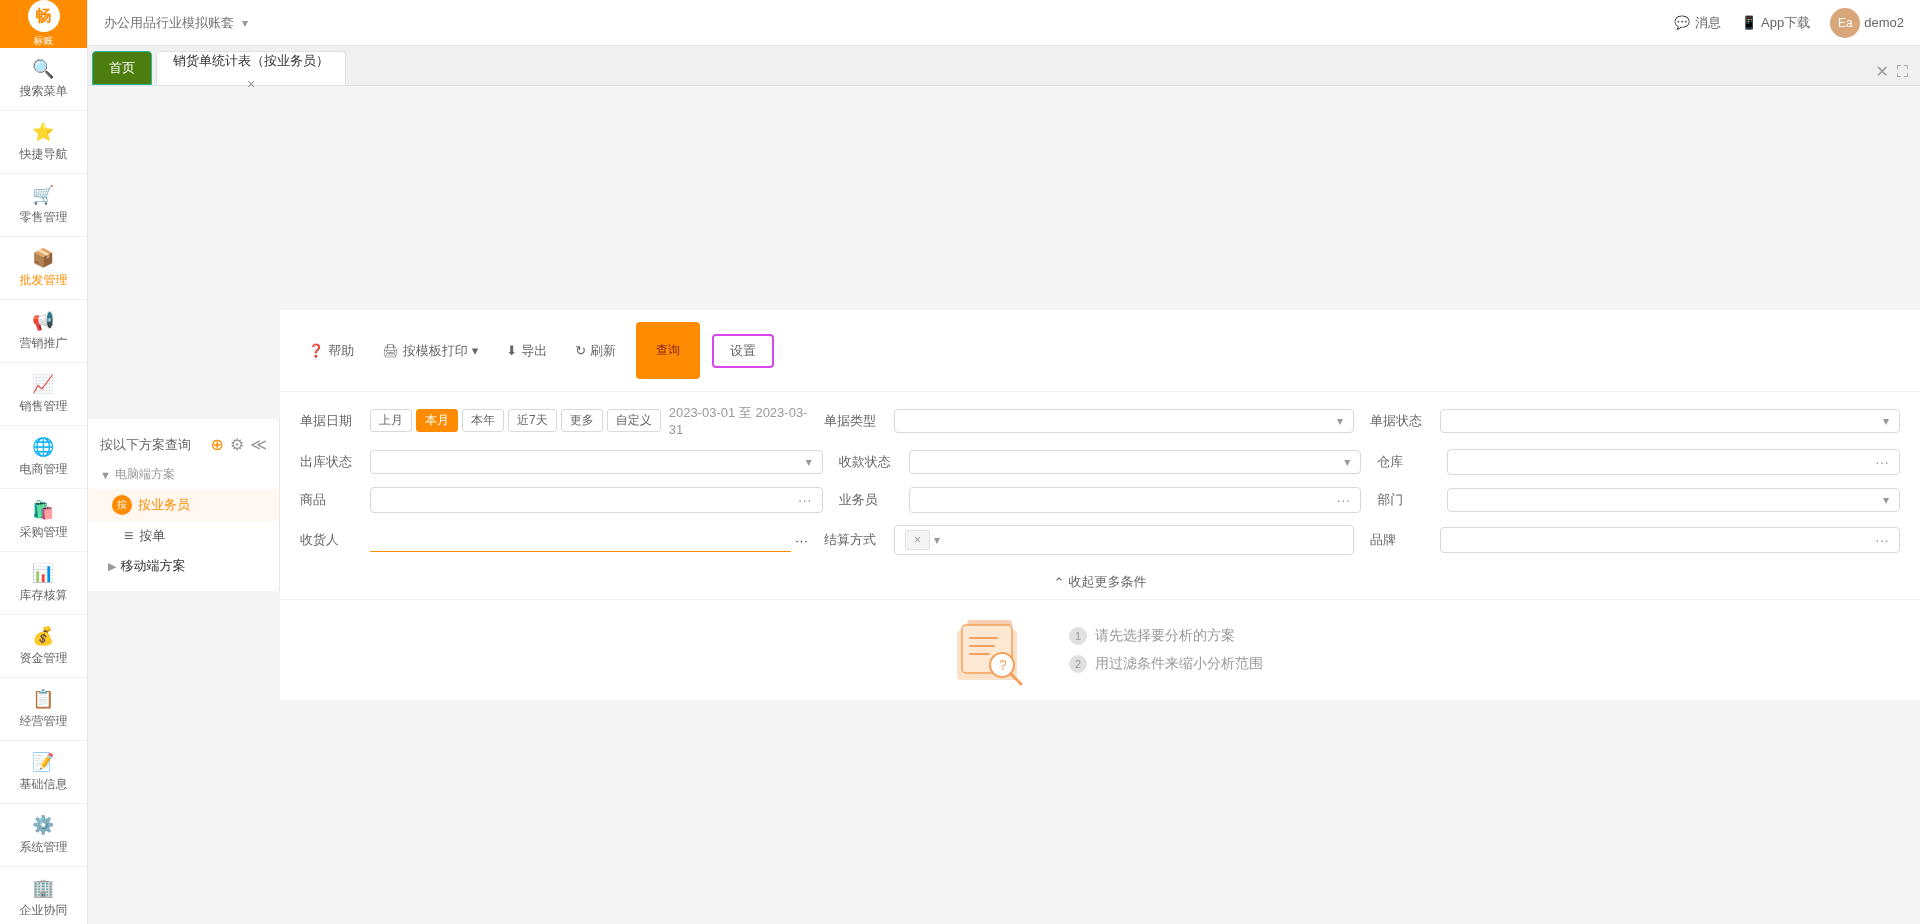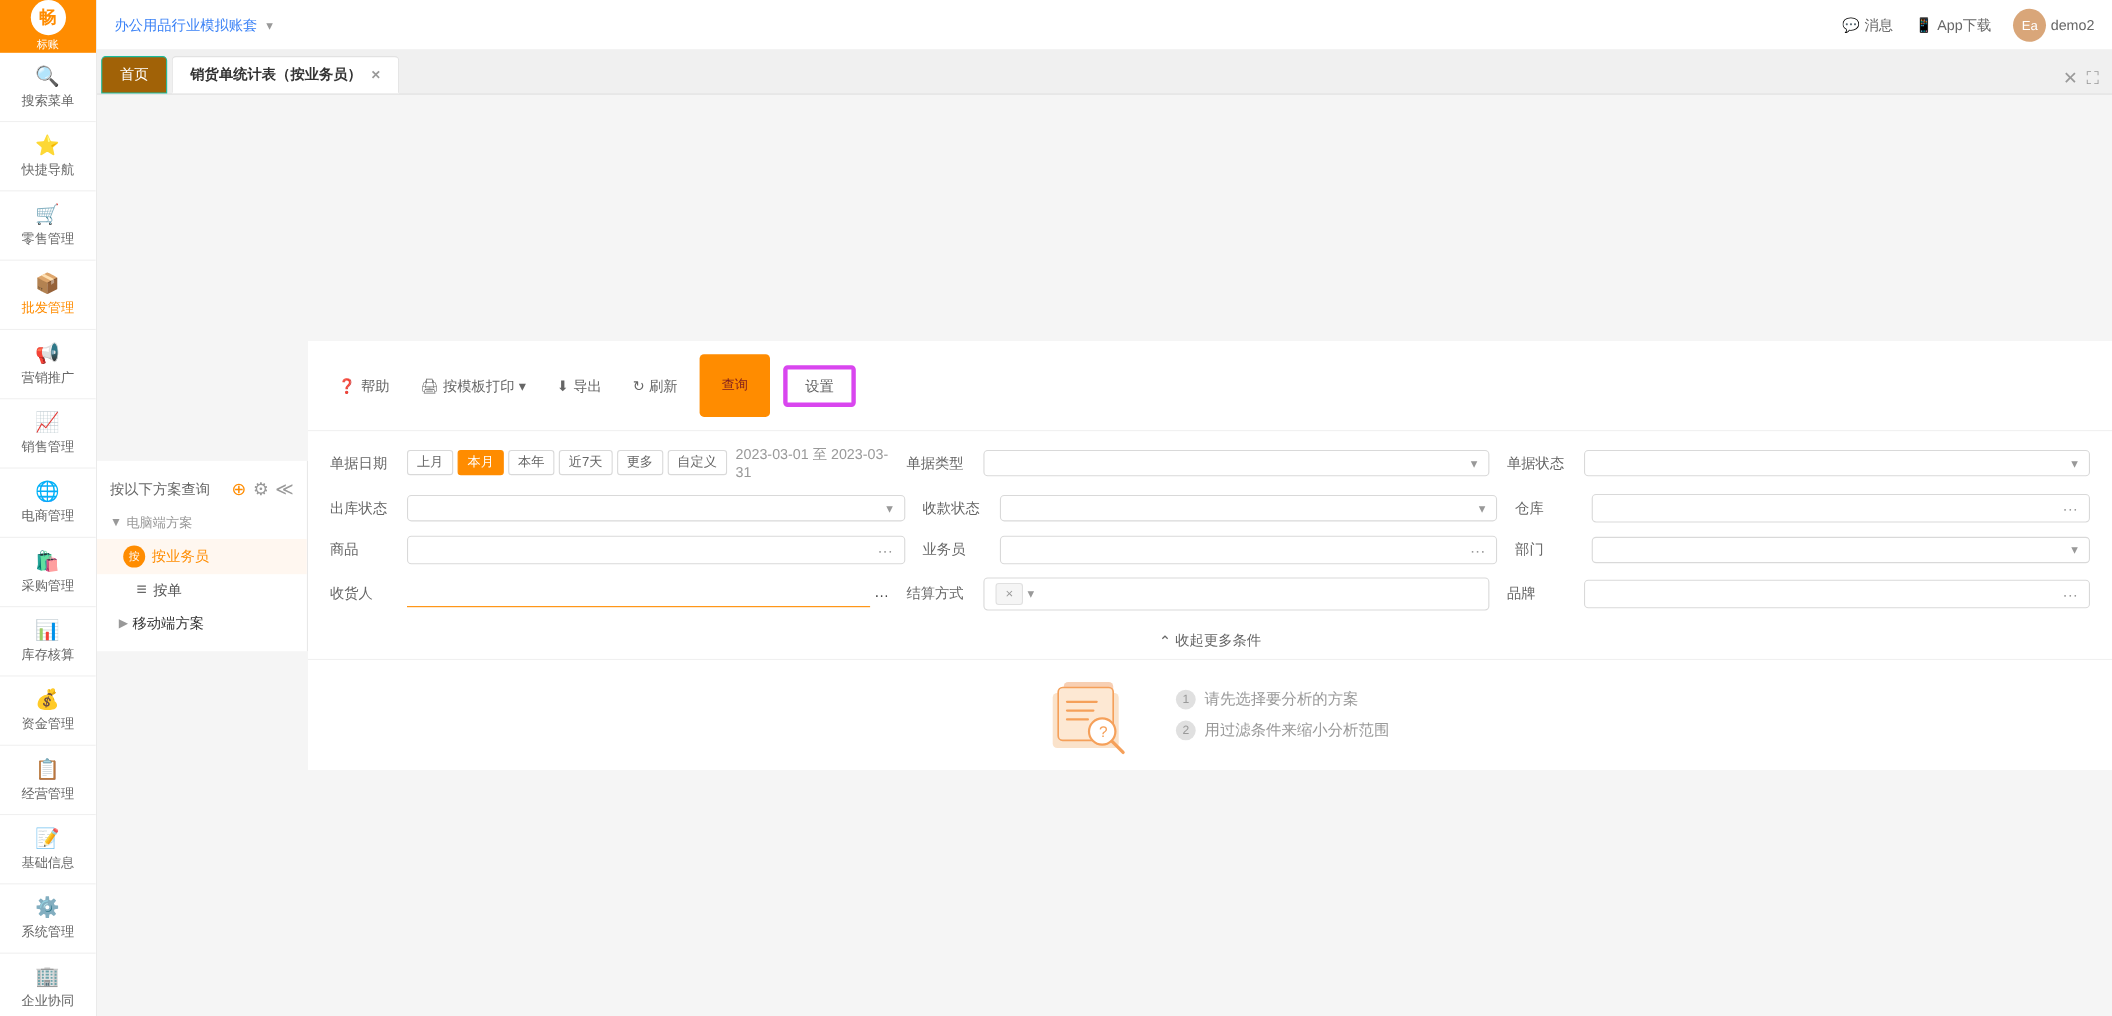--- a/index.html
+++ b/index.html
@@ -74,21 +74,21 @@
       padding: 0 16px;
       gap: 16px;
     }
     #topbar-left {
       display: flex;
       align-items: center;
       gap: 8px;
       flex: 1;
     }
     .app-name {
-      color: #3b82f6;
+      color: #737373;
       font-size: 13px;
     }
     .dropdown-arrow { color: #999; font-size: 12px; cursor: pointer; }
     #topbar-right {
       display: flex;
       align-items: center;
       gap: 20px;
     }
     .topbar-action {
       display: flex;
@@ -130,24 +130,25 @@
       border: 1px solid transparent;
       background: #e0e0e0;
       color: #666;
       border-radius: 4px 4px 0 0;
       margin-left: 4px;
     }
     .tab.active {
       background: #fff;
       color: #333;
       border-color: #e0e0e0 #e0e0e0 #fff;
-      font-weight: 700;
+      font-weight: 400;
+      flex-direction: column;
     }
     .tab.home {
-      background: #a16207;
+      background: #4d7c0f;
       color: #fff;
       border-color: #1abc9c;
     }
     .tab-close { font-size: 11px; color: #999; cursor: pointer; }
     .tab-window-controls {
       margin-left: auto;
       display: flex;
       align-items: center;
       gap: 8px;
       padding-right: 12px;
@@ -278,21 +279,21 @@
       color: #7f1d1d;
       border: none;
       padding: 20px 20px;
       border-radius: 4px;
       cursor: pointer;
       font-size: 12px;
     }
     .btn-secondary {
       background: #fff;
       color: #666;
-      border: 4px solid #d946ef;
+      border: 2px solid #d946ef;
       padding: 6px 16px;
       border-radius: 4px;
       cursor: pointer;
       font-size: 13px;
     }
 
     
     #filter-area {
       background: #fff;
       padding: 12px 20px 0;

